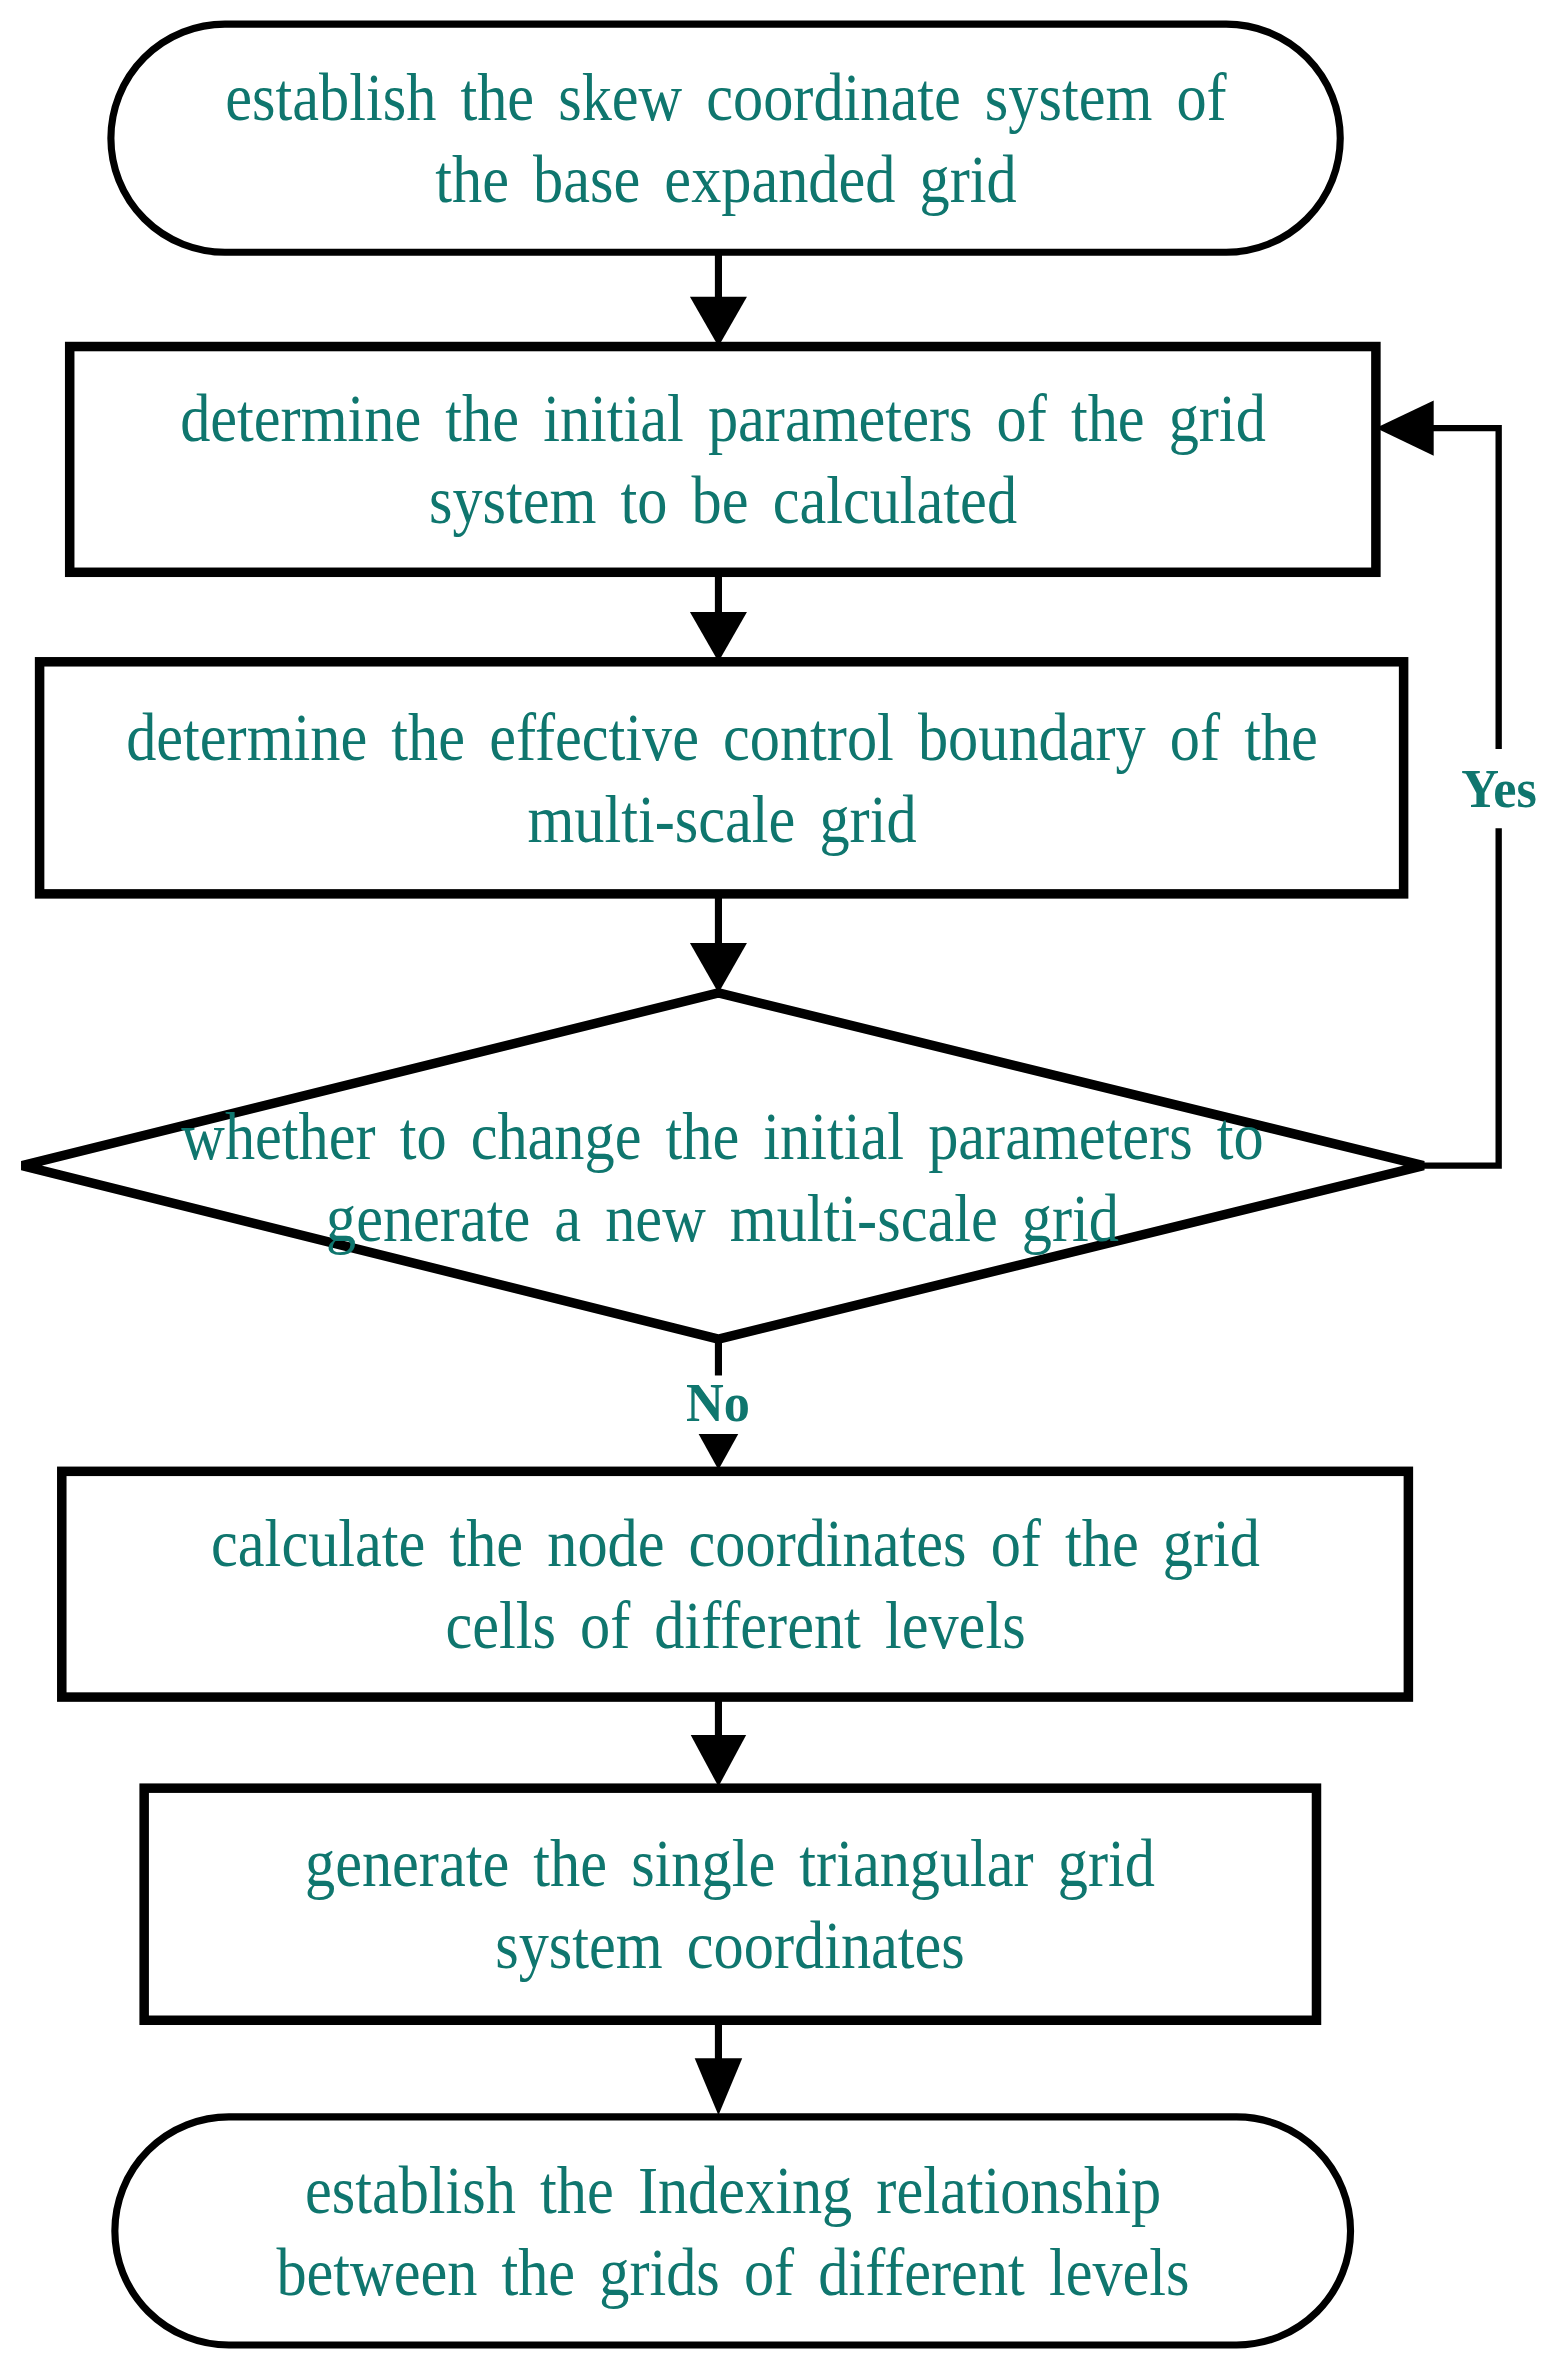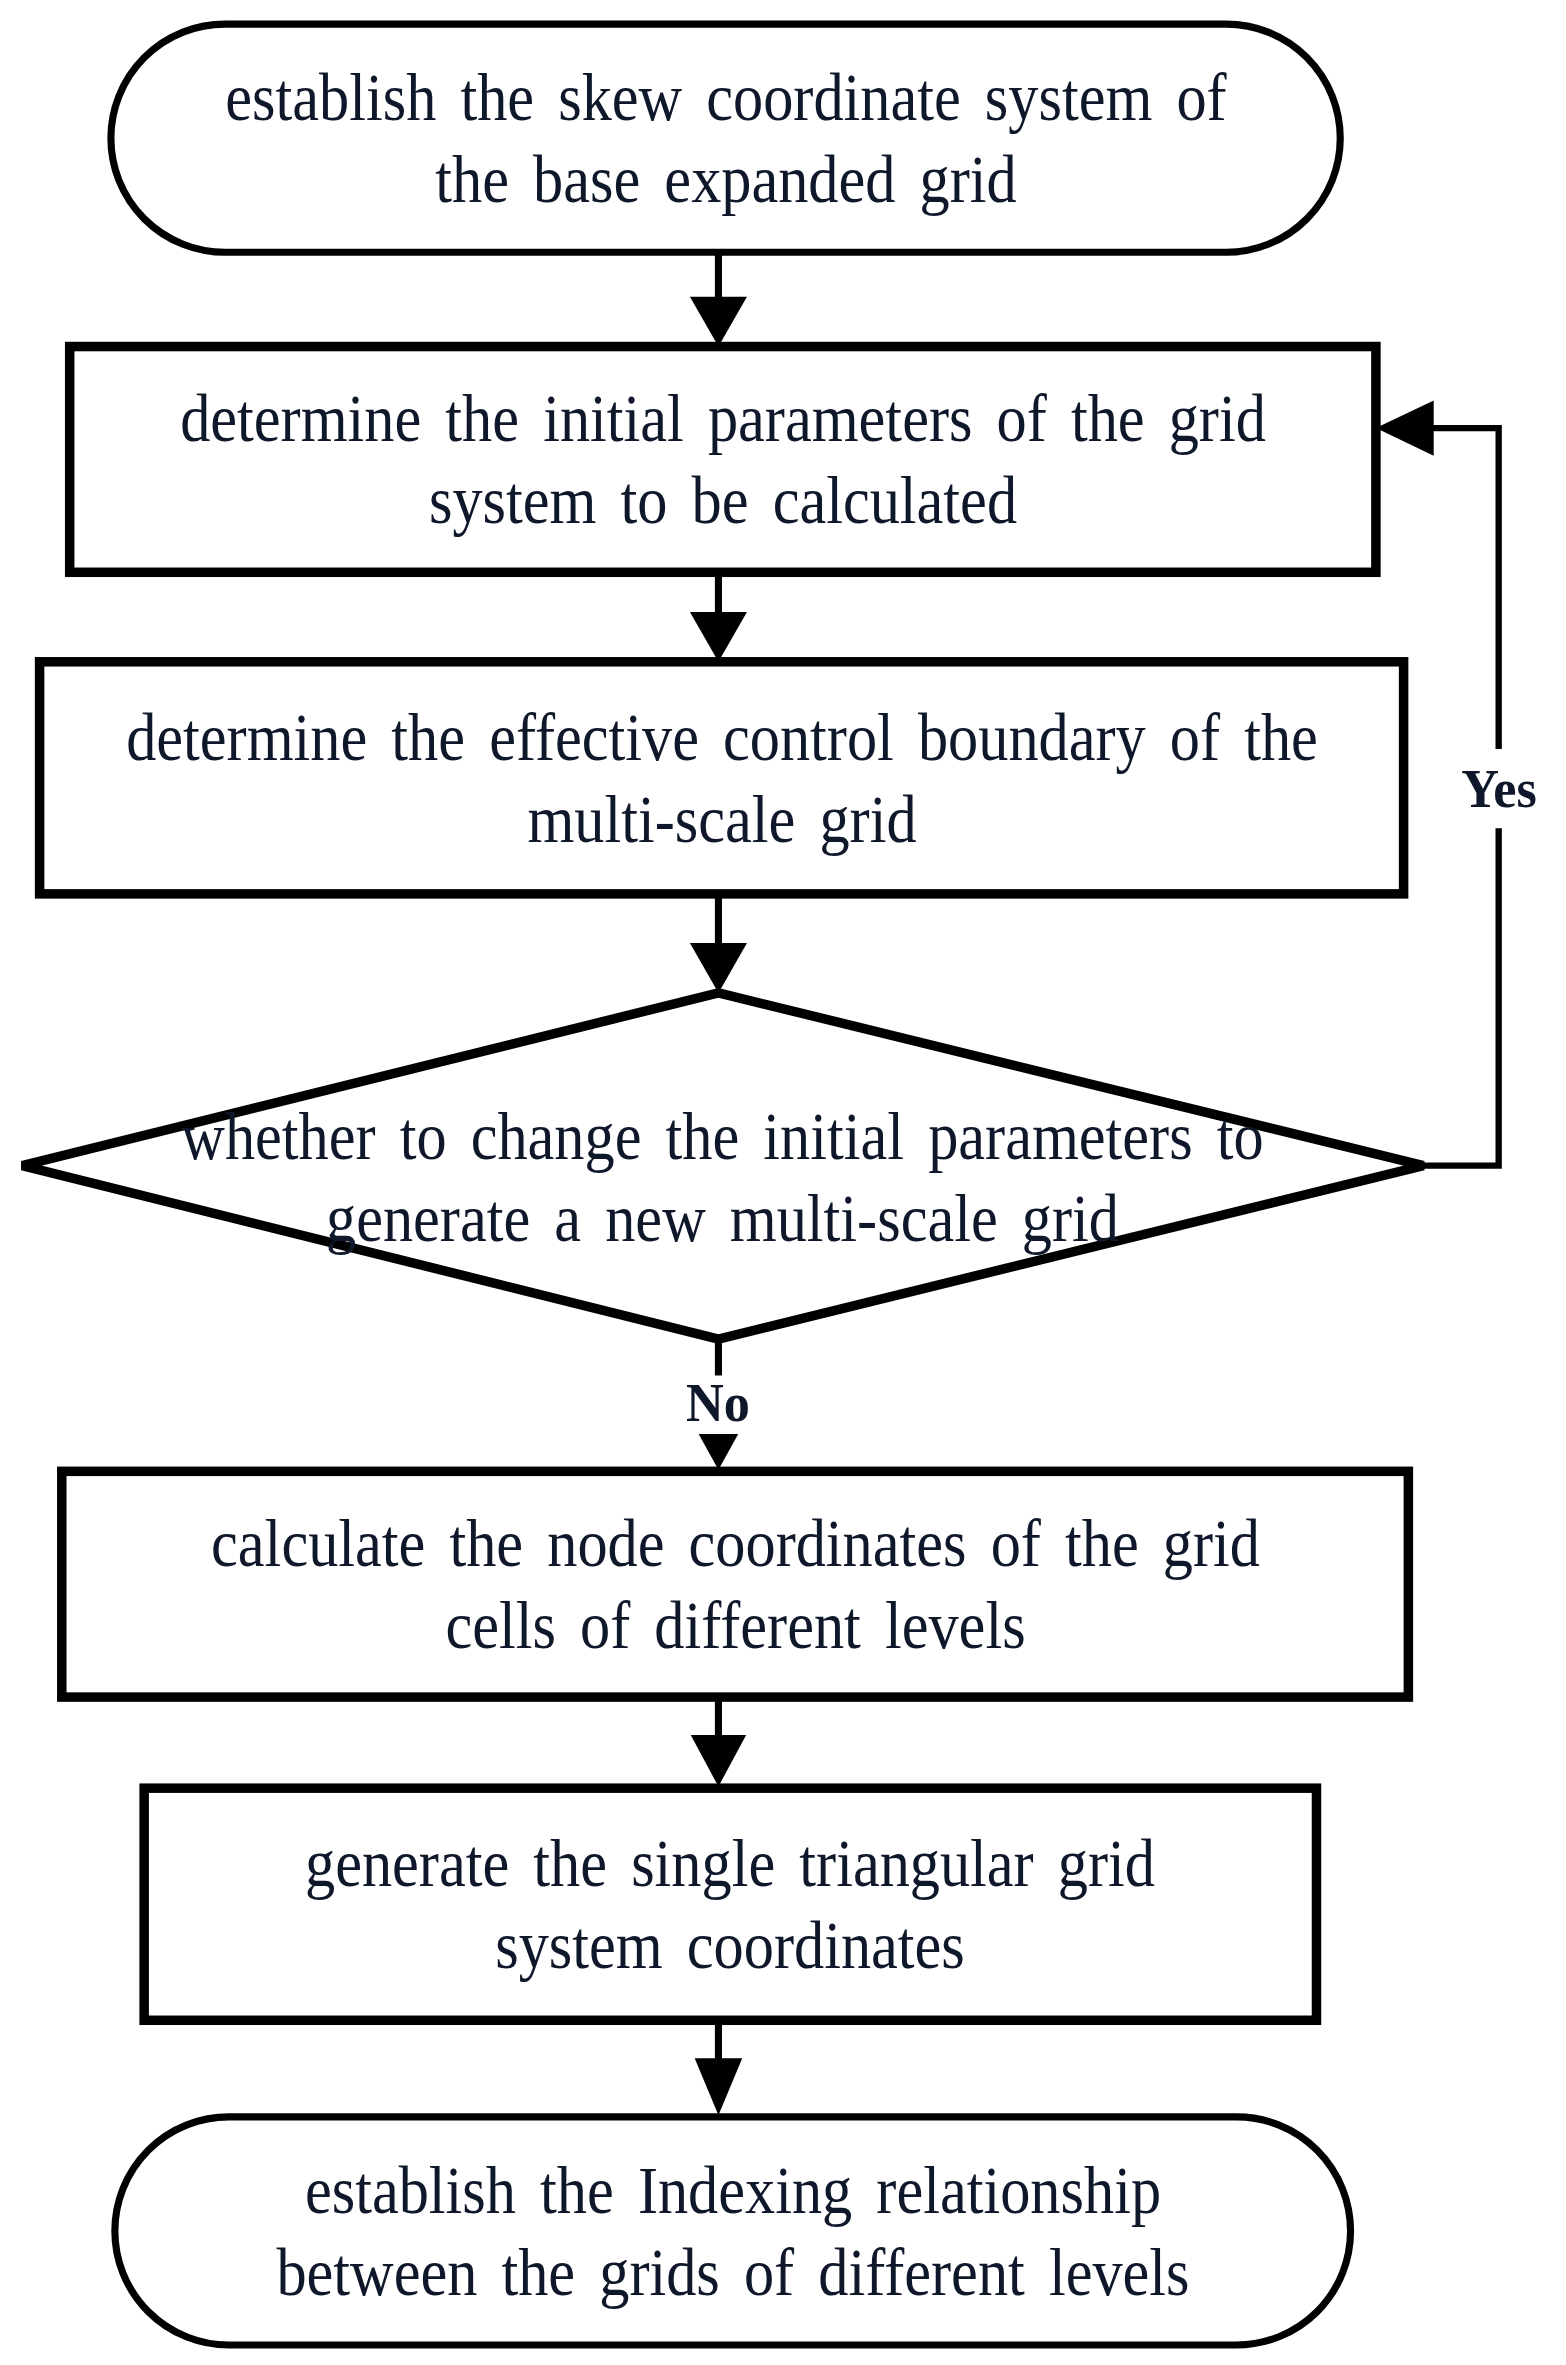--- a/index.html
+++ b/index.html
@@ -1,21 +1,21 @@
 <!DOCTYPE html>
 <html style="font-size:12.7px"><head>
 <meta charset="utf-8">
 <style>
   html,body{margin:0;padding:0;background:#ffffff;}
   .stage{
     position:relative;
     width:1566px;height:2366px;
     background:#ffffff;
     font-family:"Liberation Serif","DejaVu Serif",serif;
-    color:#0f172a;
+    color:#0f766e;
   }
   .shapes{position:absolute;left:0;top:0;}
   .node-label{
     position:absolute;
     display:flex;flex-direction:column;justify-content:center;align-items:center;
     text-align:center;
     font-size:67px;
     line-height:82px;
     word-spacing:0.15em;
     transform:scaleX(0.9);

